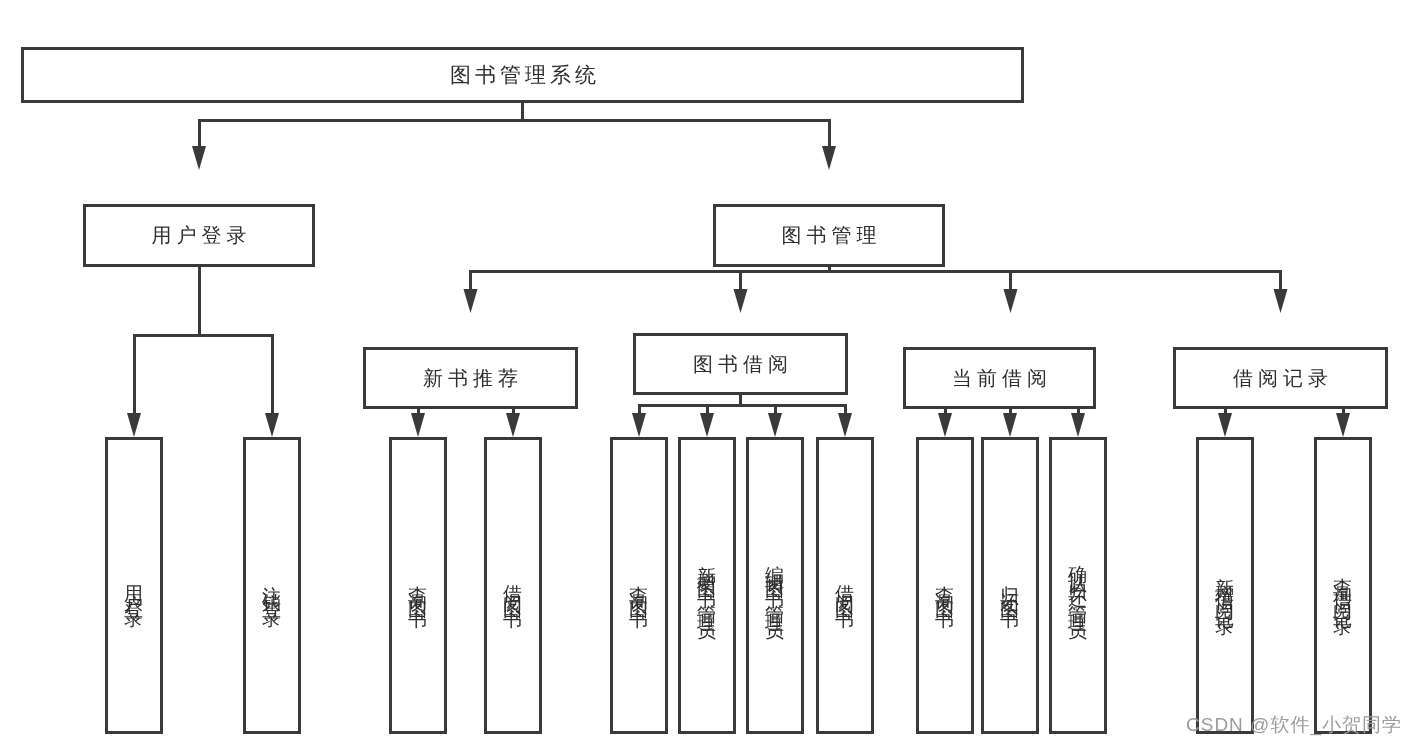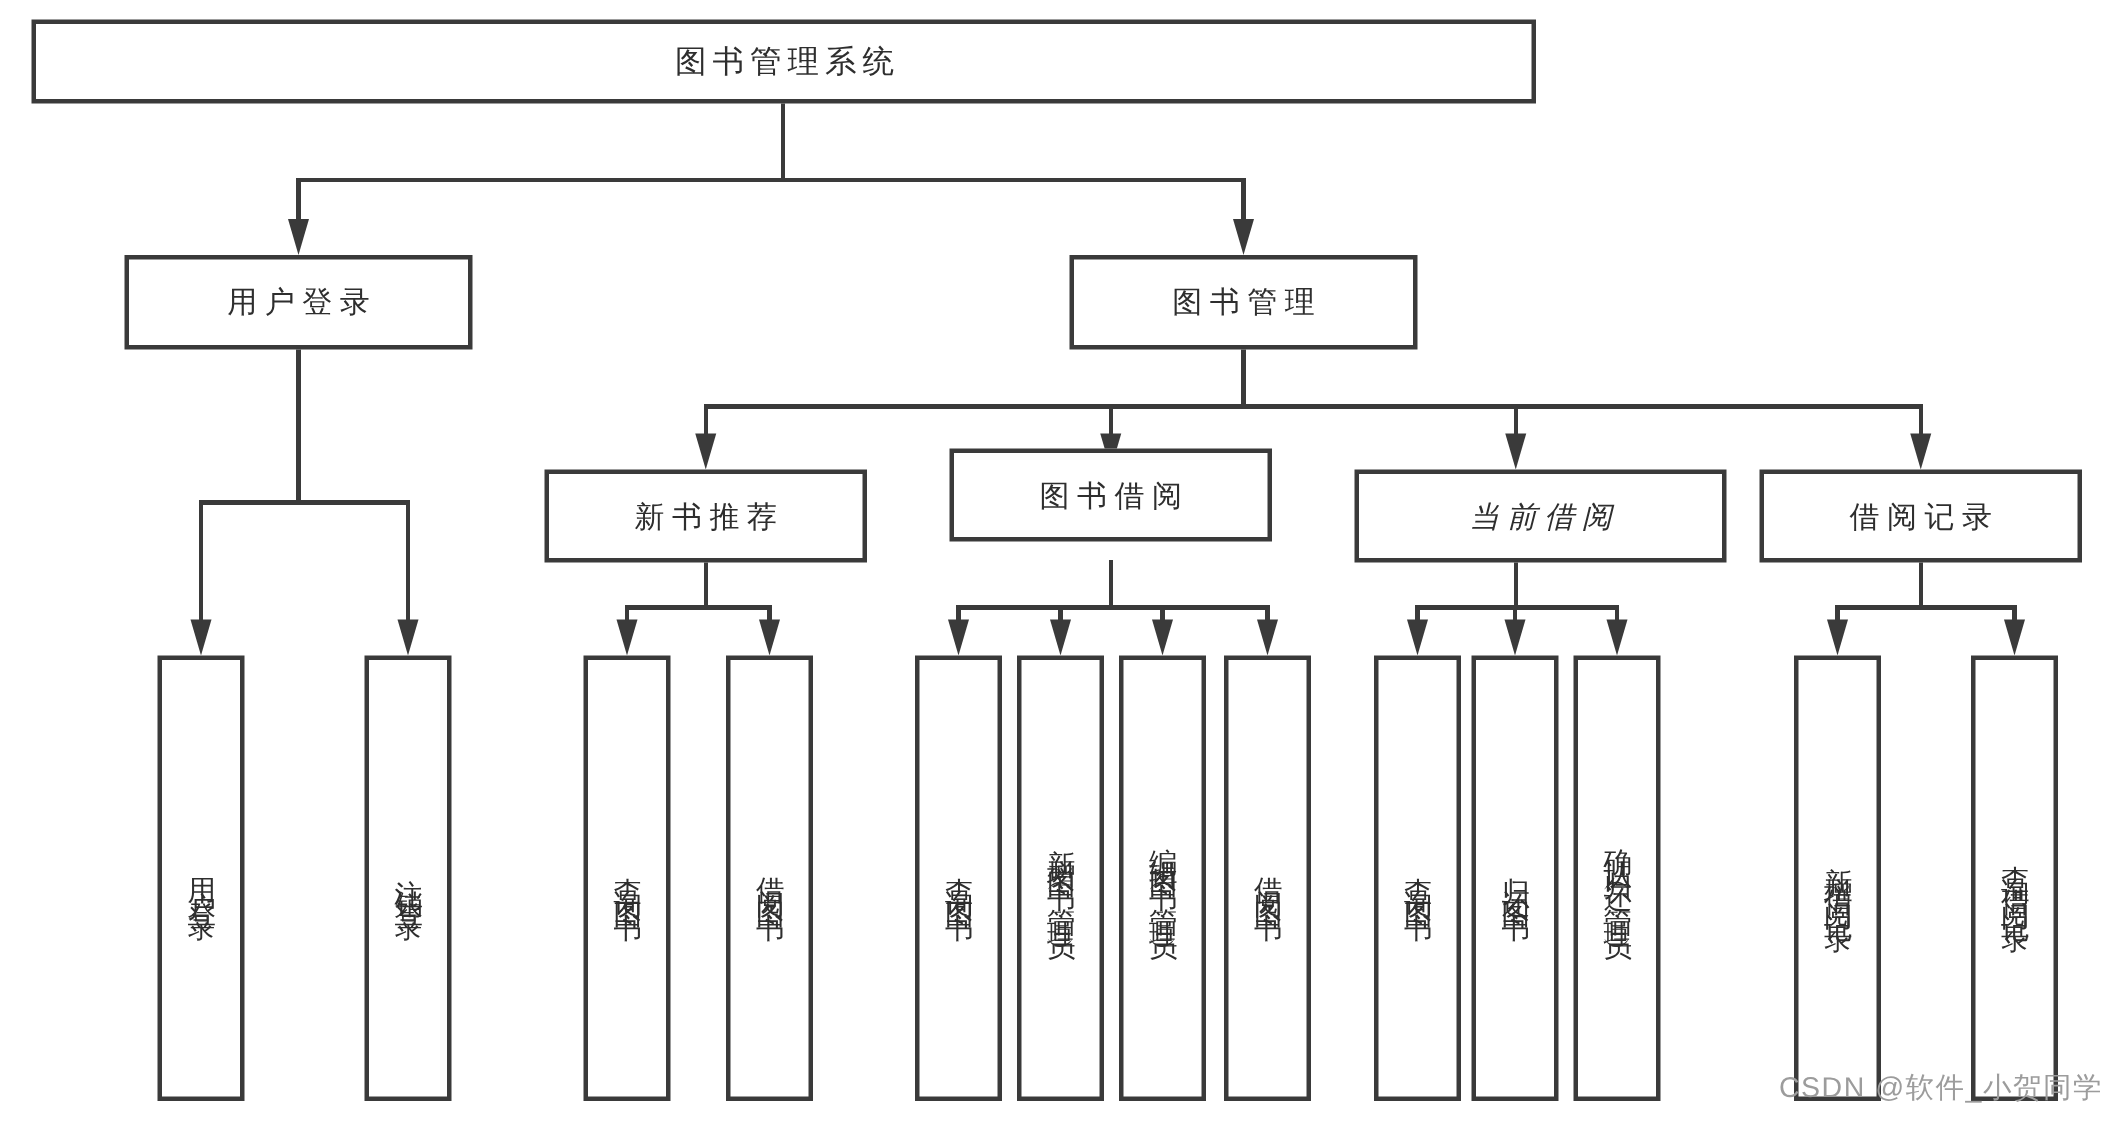--- a/index.html
+++ b/index.html
@@ -28,21 +28,21 @@
     position: absolute;
     box-sizing: border-box;
     border: 3px solid #3a3a3a;
     background: #ffffff;
     display: flex;
     align-items: center;
     justify-content: center;
     z-index: 1;
     color: #2e2e2e;
   }
-  .hbox { font-size: 20px; letter-spacing: 5px; white-space: nowrap; }
+  .hbox { font-size: 20px; letter-spacing: 5px; white-space: nowrap; margin-top: 34px; }
   .hbox.root { font-size: 21px; letter-spacing: 4px; }
   .hbox span { padding-left: 5px; } 
   .vbox span {
     writing-mode: vertical-rl;
     text-orientation: mixed;
     font-size: 19px;
     letter-spacing: 8px;
     line-height: 1;
     color: #2e2e2e;
   }
@@ -107,21 +107,21 @@
   <div class="box hbox" style="left:713px; top:170px; width:232px; height:63px;">
     <span>图书管理</span>
   </div>
 
   <div class="box hbox" style="left:363px; top:313px; width:215px; height:62px;">
     <span>新书推荐</span>
   </div>
   <div class="box hbox" style="left:633px; top:299px; width:215px; height:62px;">
     <span>图书借阅</span>
   </div>
-  <div class="box hbox" style="left:903px; top:313px; width:248px; height:62px;font-style:italic;">
+  <div class="box hbox" style="left:903px; top:313px; width:193px; height:62px;">
     <span>当前借阅</span>
   </div>
   <div class="box hbox" style="left:1173px; top:313px; width:215px; height:62px;">
     <span>借阅记录</span>
   </div>
 
   <div class="box vbox" style="left:105px; top:437px; width:58px; height:297px;">
     <span>用户登录</span>
   </div>
   <div class="box vbox" style="left:243px; top:437px; width:58px; height:297px;">

